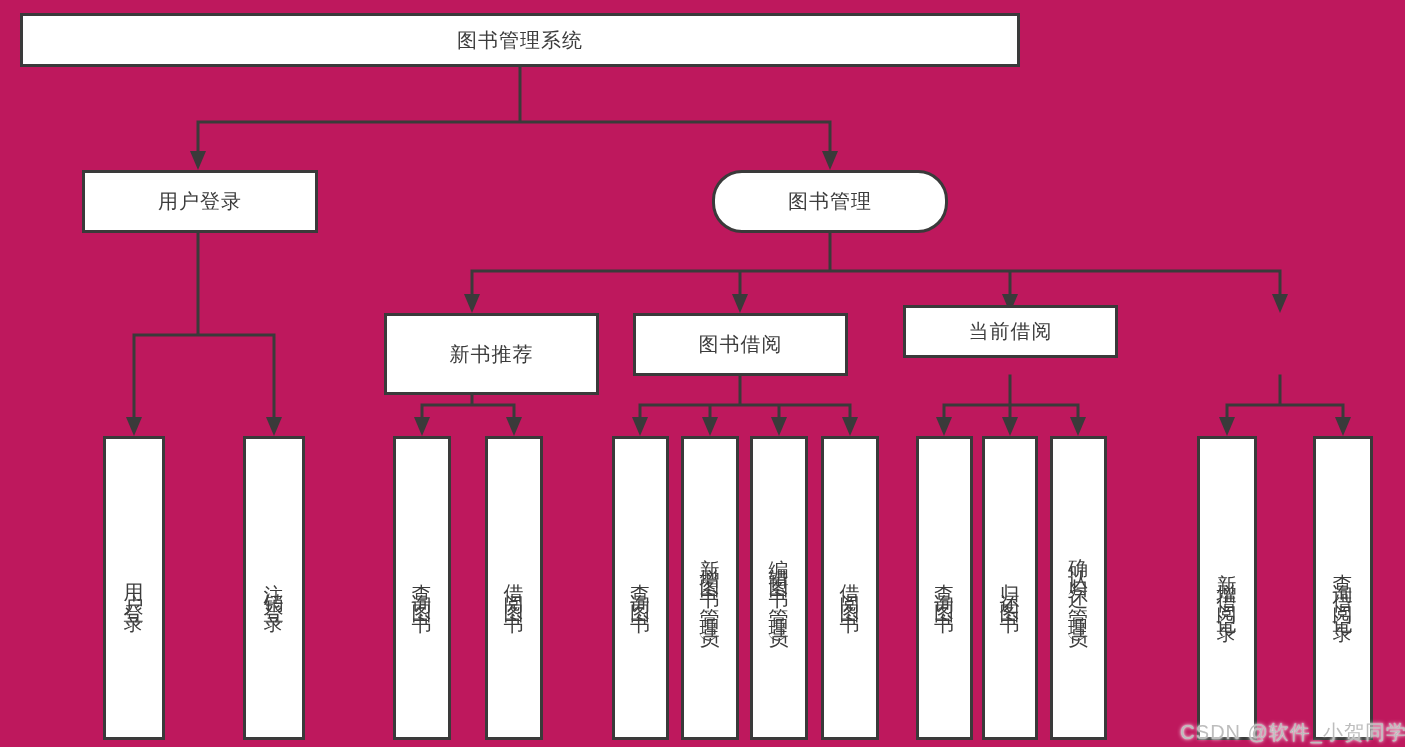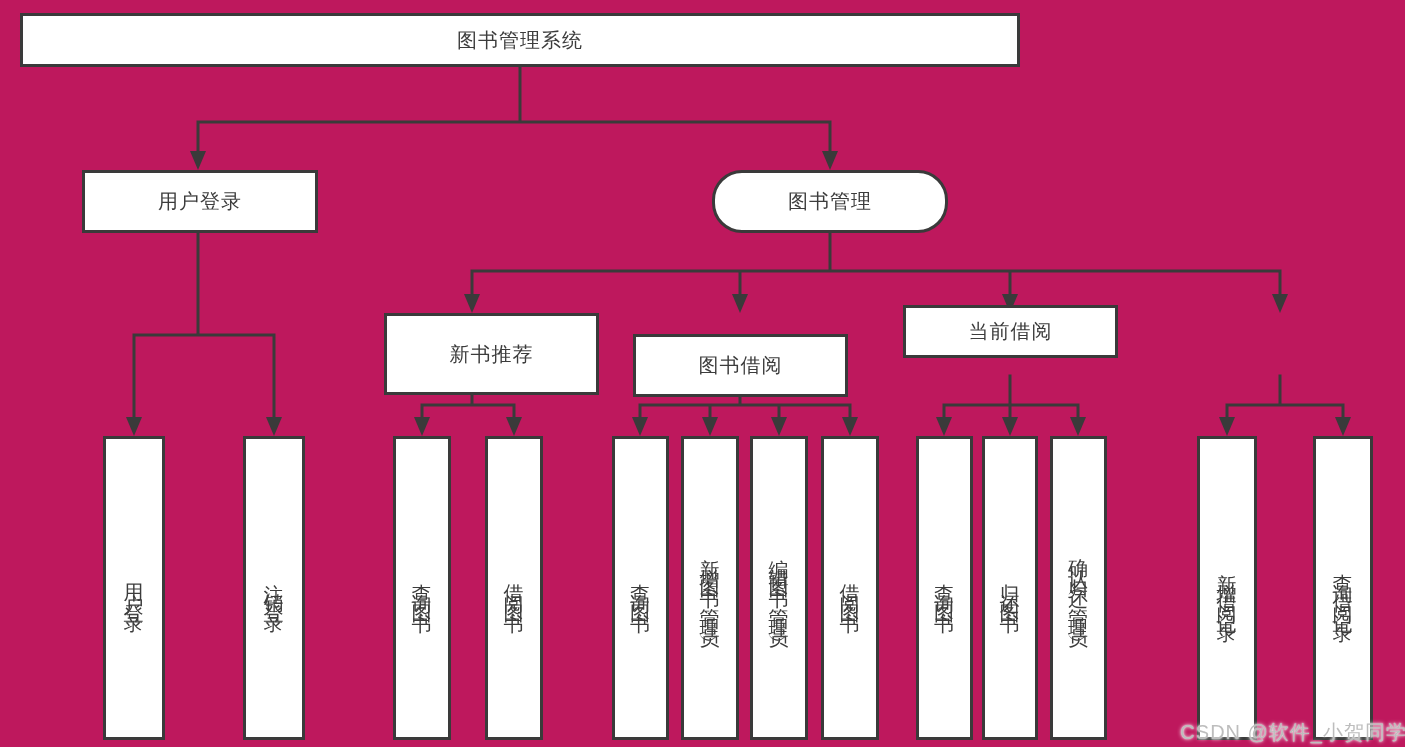--- a/index.html
+++ b/index.html
@@ -107,21 +107,21 @@
   <div class="node" style="left:82px; top:170px; width:236px; height:63px;">
     <span>用户登录</span>
   </div>
   <div class="node" style="left:712px; top:170px; width:236px; height:63px;border-radius:30px;">
     <span>图书管理</span>
   </div>
 
   <div class="node" style="left:384px; top:313px; width:215px; height:82px;">
     <span>新书推荐</span>
   </div>
-  <div class="node" style="left:633px; top:313px; width:215px; height:63px;margin-top:21px;">
+  <div class="node" style="left:633px; top:313px; width:215px; height:63px;">
     <span>图书借阅</span>
   </div>
   <div class="node" style="left:903px; top:305px; width:215px; height:53px;">
     <span>当前借阅</span>
   </div>
 
   <div class="node leaf" style="left:103px; top:436px; width:62px; height:304px;">
     <span class="v-label">用户登录</span>
   </div>
   <div class="node leaf" style="left:243px; top:436px; width:62px; height:304px;">

